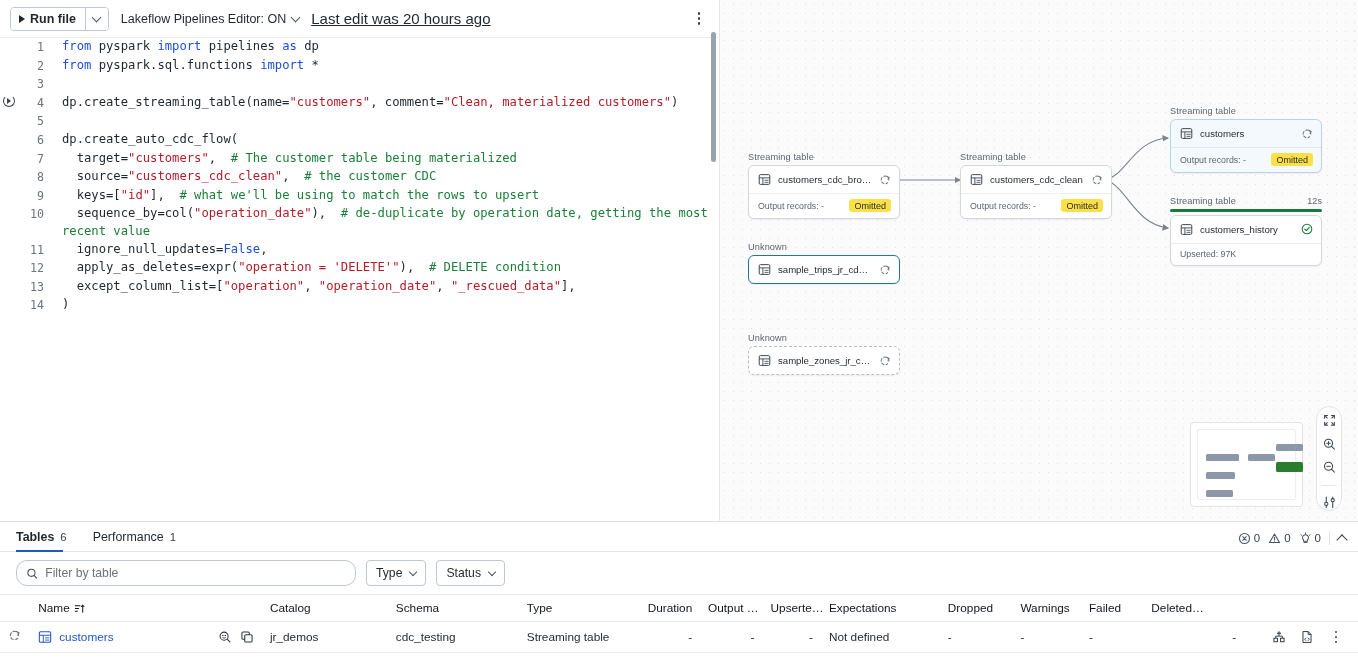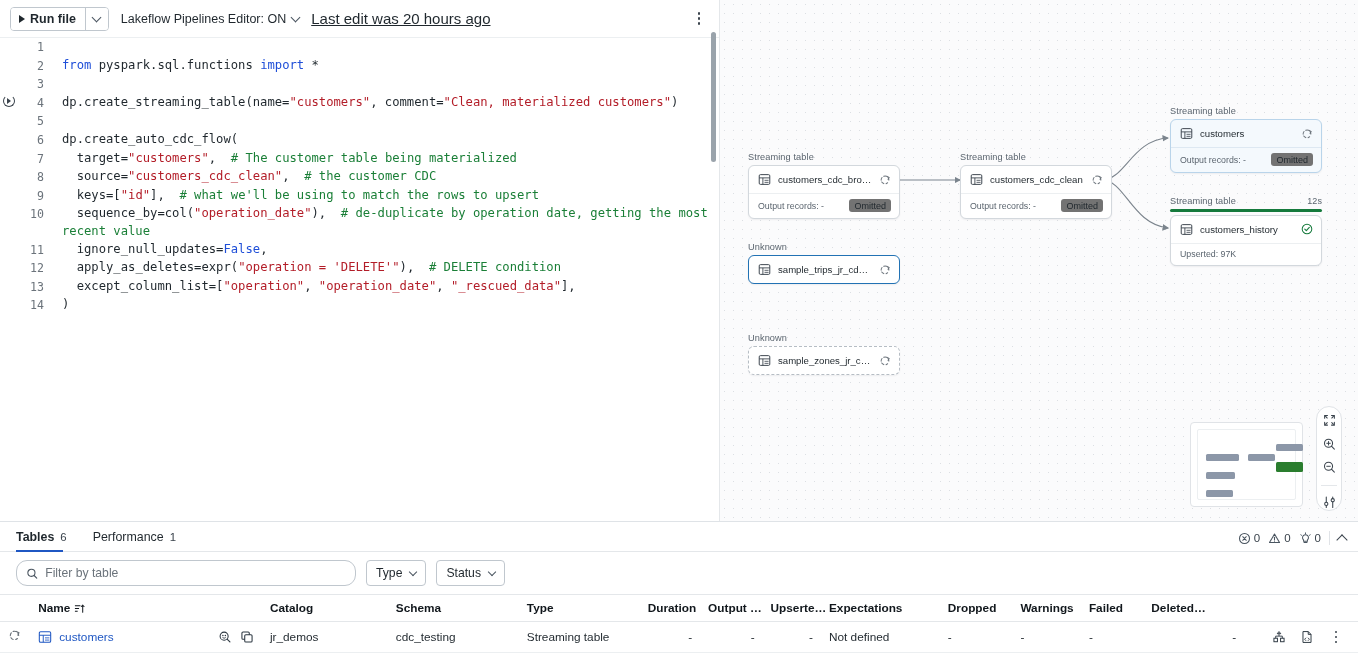--- a/index.html
+++ b/index.html
@@ -70,21 +70,21 @@
   .node-box.dashed { border:1px dashed #b6bdc4; background:#fff; }
   .node-box.tinted { background:#f4f9fd; border-color:#b9d4ea; }
   .node-top { display:flex; align-items:center; gap:7px; padding:7px 8px 7px 9px; }
   .tbl-ico { width:13px;height:13px; flex:0 0 13px; }
   .node-name { font-size:9.6px; color:#1f272d; flex:1; white-space:nowrap; overflow:hidden;
                text-overflow:ellipsis; }
   .node-status { width:12px;height:12px; flex:0 0 12px; }
   .node-bot { display:flex; align-items:center; justify-content:space-between;
               padding:5px 8px 6px 9px; border-top:1px solid #eceff1; }
   .node-metric { font-size:8.8px; color:#5a646e; }
-  .node-badge { font-size:9px; color:#1f272d; background:#737373; border-radius:3px;
+  .node-badge { font-size:9px; color:#1f272d; background:#fde047; border-radius:3px;
                 padding:1.5px 5px; }
   .green-bar { height:2.5px; background:#157a3c; border-radius:2px; margin-bottom:3px; }
   svg.edges { position:absolute; left:0; top:0; width:100%; height:100%; pointer-events:none; }
 
   
   .minimap { position:absolute; left:1190px; top:422px; width:113px; height:85px;
              background:#fff; border:1px solid #e0e3e7; border-radius:4px; }
   .mm-inner { position:absolute; left:6px; top:6px; right:6px; bottom:6px;
               border:1px solid #eceff1; border-radius:2px; }
   .mm-bar { position:absolute; background:#8c97a8; border-radius:1.5px; height:7px; }
@@ -117,21 +117,21 @@
   .searchbox { width:340px; height:26px; border:1px solid #c0c7ce; border-radius:11px;
                display:flex; align-items:center; gap:7px; padding:0 9px; }
   .searchbox input { border:0; outline:0; font-size:12.2px; color:#1f272d; width:100%;
                      font-family:"Liberation Sans", sans-serif; background:transparent; }
   .searchbox input::placeholder { color:#6b737b; }
   .fbtn { height:26px; border:1px solid #c0c7ce; border-radius:4px; display:flex;
           align-items:center; gap:8px; padding:0 9px; font-size:12.2px; color:#1f272d;
           cursor:pointer; background:#fff; }
 
   table.tbl { width:1358px; border-collapse:collapse; table-layout:fixed; }
-  table.tbl th { font-size:11.8px; font-weight:bold; color:#11171c; text-align:left;
+  table.tbl th { font-size:11.8px; font-weight:normal; color:#11171c; text-align:left;
                  padding:6px 8px; border-bottom:1px solid #e4e7ea; border-top:1px solid #e4e7ea;
                  white-space:nowrap; }
   table.tbl td { font-size:11.8px; color:#1f272d; padding:7px 8px;
                  border-bottom:1px solid #eceff1; white-space:nowrap; }
   .num { text-align:right; }
   .muted { color:#8a9098; }
   .link { color:#1f57c3; }
   .namecell { display:flex; align-items:center; gap:7px; }
   .rowicons { display:flex; align-items:center; gap:8px; margin-left:auto; }
   .th-sort { display:inline-flex; align-items:center; gap:4px; }
@@ -168,20 +168,21 @@
             <i></i>
             <i></i>
         </div>
       </div>
 
       <div class="code-area">
         <div id="code-lines">
             <div class="code-row">
               <div class="gutter-ico"></div>
               <div class="ln">1</div>
+              <div class="code-line"><span class="k">from</span><span class="f"> pyspark </span><span class="k">import</span><span class="f"> pipelines </span><span class="k">as</span><span class="f"> dp</span></div>
             </div>
             <div class="code-row">
               <div class="gutter-ico"></div>
               <div class="ln">2</div>
               <div class="code-line"><span class="k">from</span><span class="f"> pyspark.sql.functions </span><span class="k">import</span><span class="f"> *</span></div>
             </div>
             <div class="code-row">
               <div class="gutter-ico"></div>
               <div class="ln">3</div>
               <div class="code-line">&nbsp;</div>

